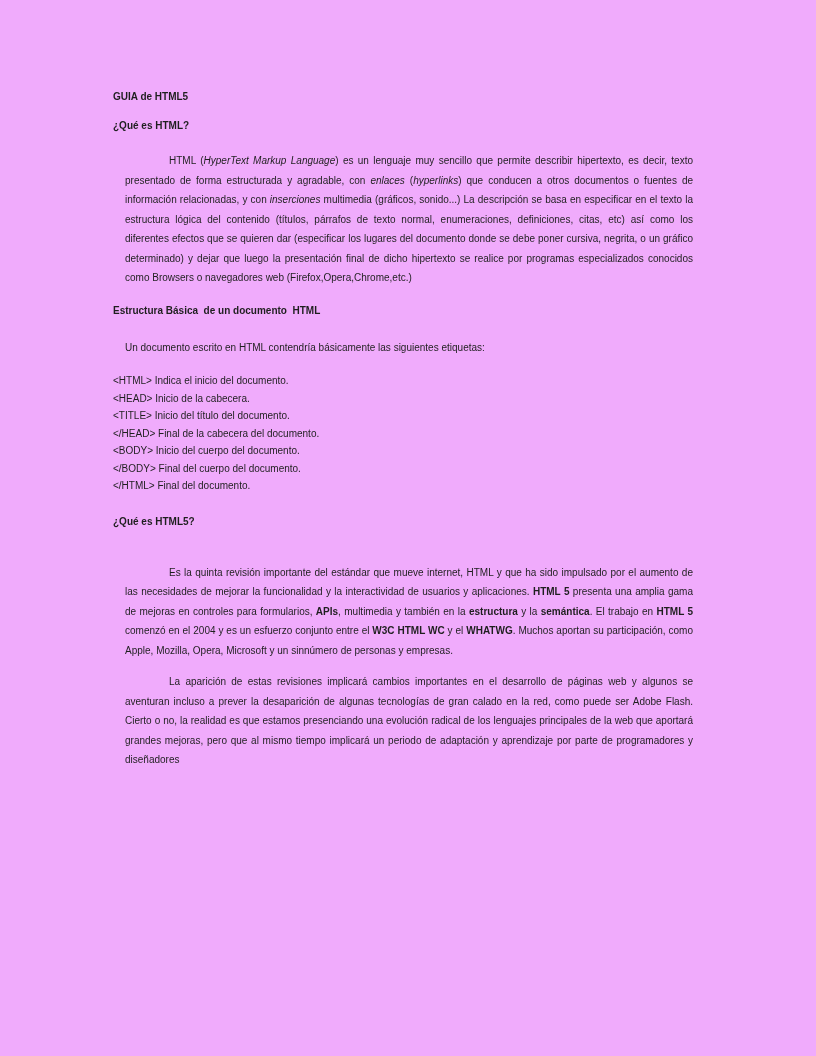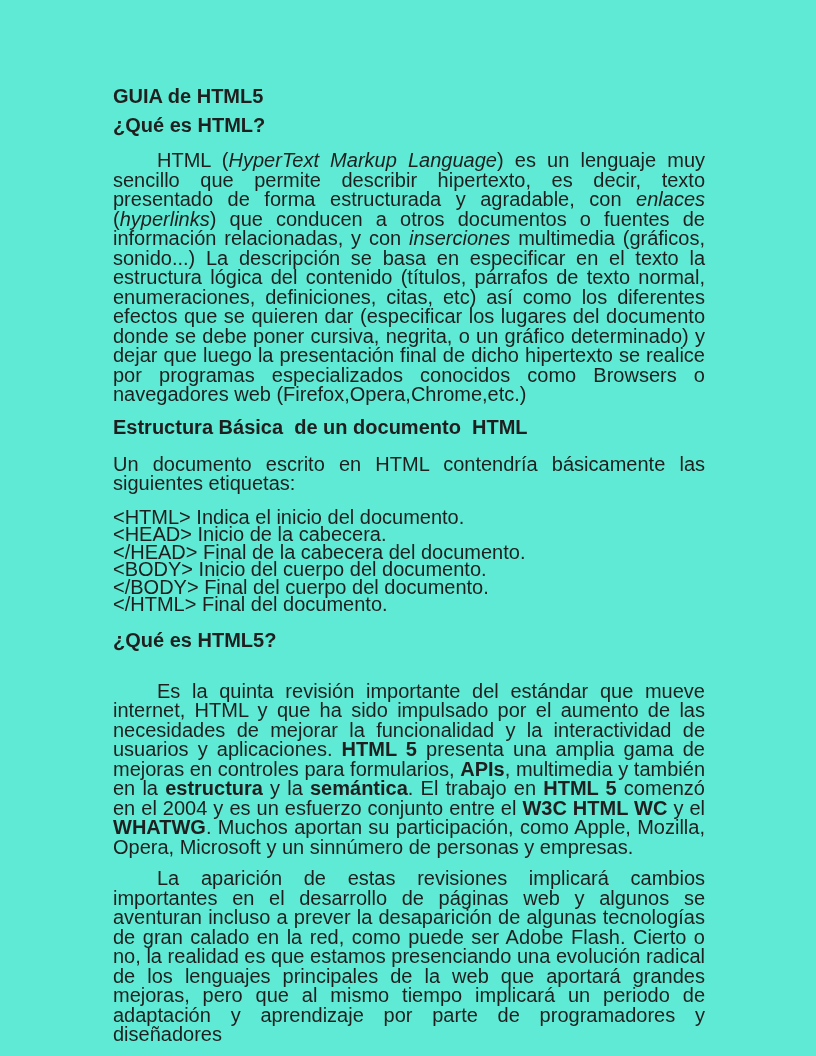--- a/index.html
+++ b/index.html
@@ -5,39 +5,39 @@
   html, body {
     margin: 0;
     padding: 0;
     background: #ffffff;
   }
   .page {
     position: relative;
     width: 816px;
     height: 1056px;
     margin: 0 auto;
-    background: #5eead4;
+    background: #f0abfc;
     box-sizing: border-box;
     padding: 87px 111px 0 113px;
     overflow: hidden;
     font-family: "Liberation Sans", "DejaVu Sans", sans-serif;
-    font-size: 20px;
+    font-size: 10px;
     color: #1f1f1f;
   }
   .h {
     font-weight: bold;
     line-height: 19px;
     margin: 0;
   }
   .title       { margin-bottom: 10px; }
   .h-que-html  { margin-bottom: 16px; }
   .h-estruct   { margin-bottom: 18px; white-space: pre-wrap; }
   .h-html5     { margin-bottom: 32px; }
   .para {
-    margin: 0;
+    margin: 12px;
     line-height: 19.5px;
     text-align: justify;
   }
   .indent { text-indent: 44px; }
   .p-intro { margin-bottom: 13px; }
   .lead    { margin-bottom: 15px; line-height: 19.5px; }
   .p-html5 { margin-bottom: 12px; }
   .taglist { margin: 0 0 17px 0; }
   .tagline {
     line-height: 17.5px;
@@ -57,20 +57,21 @@
 
   <p class="para indent p-intro"><span>HTML (</span><span class="i">HyperText Markup Language</span><span>) es un lenguaje muy sencillo que permite describir hipertexto, es decir, texto presentado de forma estructurada y agradable, con </span><span class="i">enlaces</span><span> (</span><span class="i">hyperlinks</span><span>) que conducen a otros documentos o fuentes de información relacionadas, y con </span><span class="i">inserciones</span><span> multimedia (gráficos, sonido...) La descripción se basa en especificar en el texto la estructura lógica del contenido (títulos, párrafos de texto normal, enumeraciones, definiciones, citas, etc) así como los diferentes efectos que se quieren dar (especificar los lugares del documento donde se debe poner cursiva, negrita, o un gráfico determinado) y dejar que luego la presentación final de dicho hipertexto se realice por programas  especializados conocidos como Browsers o navegadores web (Firefox,Opera,Chrome,etc.)</span></p>
 
   <div class="h h-estruct">Estructura Básica  de un documento  HTML</div>
 
   <p class="para lead">Un documento escrito en HTML contendría básicamente las siguientes etiquetas:</p>
 
   <div class="taglist">
     <div class="tagline">&lt;HTML&gt; Indica el inicio del documento.</div>
     <div class="tagline">&lt;HEAD&gt; Inicio de la cabecera.</div>
+    <div class="tagline">&lt;TITLE&gt; Inicio del título del documento.</div>
     <div class="tagline">&lt;/HEAD&gt; Final de la cabecera del documento.</div>
     <div class="tagline">&lt;BODY&gt; Inicio del cuerpo del documento.</div>
     <div class="tagline">&lt;/BODY&gt; Final del cuerpo del documento.</div>
     <div class="tagline">&lt;/HTML&gt; Final del documento.</div>
   </div>
 
   <div class="h h-html5">¿Qué es HTML5?</div>
 
   <p class="para indent p-html5"><span>Es la quinta revisión importante del estándar que mueve internet, HTML y que ha sido impulsado por el aumento de las necesidades de mejorar la funcionalidad y la interactividad de usuarios y aplicaciones. </span><span class="b">HTML 5</span><span> presenta una amplia gama de mejoras en controles para formularios, </span><span class="b">APIs</span><span>, multimedia y también en la </span><span class="b">estructura</span><span> y la </span><span class="b">semántica</span><span>. El trabajo en </span><span class="b">HTML 5</span><span> comenzó en el 2004 y es un esfuerzo conjunto entre el </span><span class="b">W3C HTML WC</span><span> y el </span><span class="b">WHATWG</span><span>. Muchos aportan su participación, como Apple, Mozilla, Opera, Microsoft y un sinnúmero de personas y empresas.</span></p>
 

